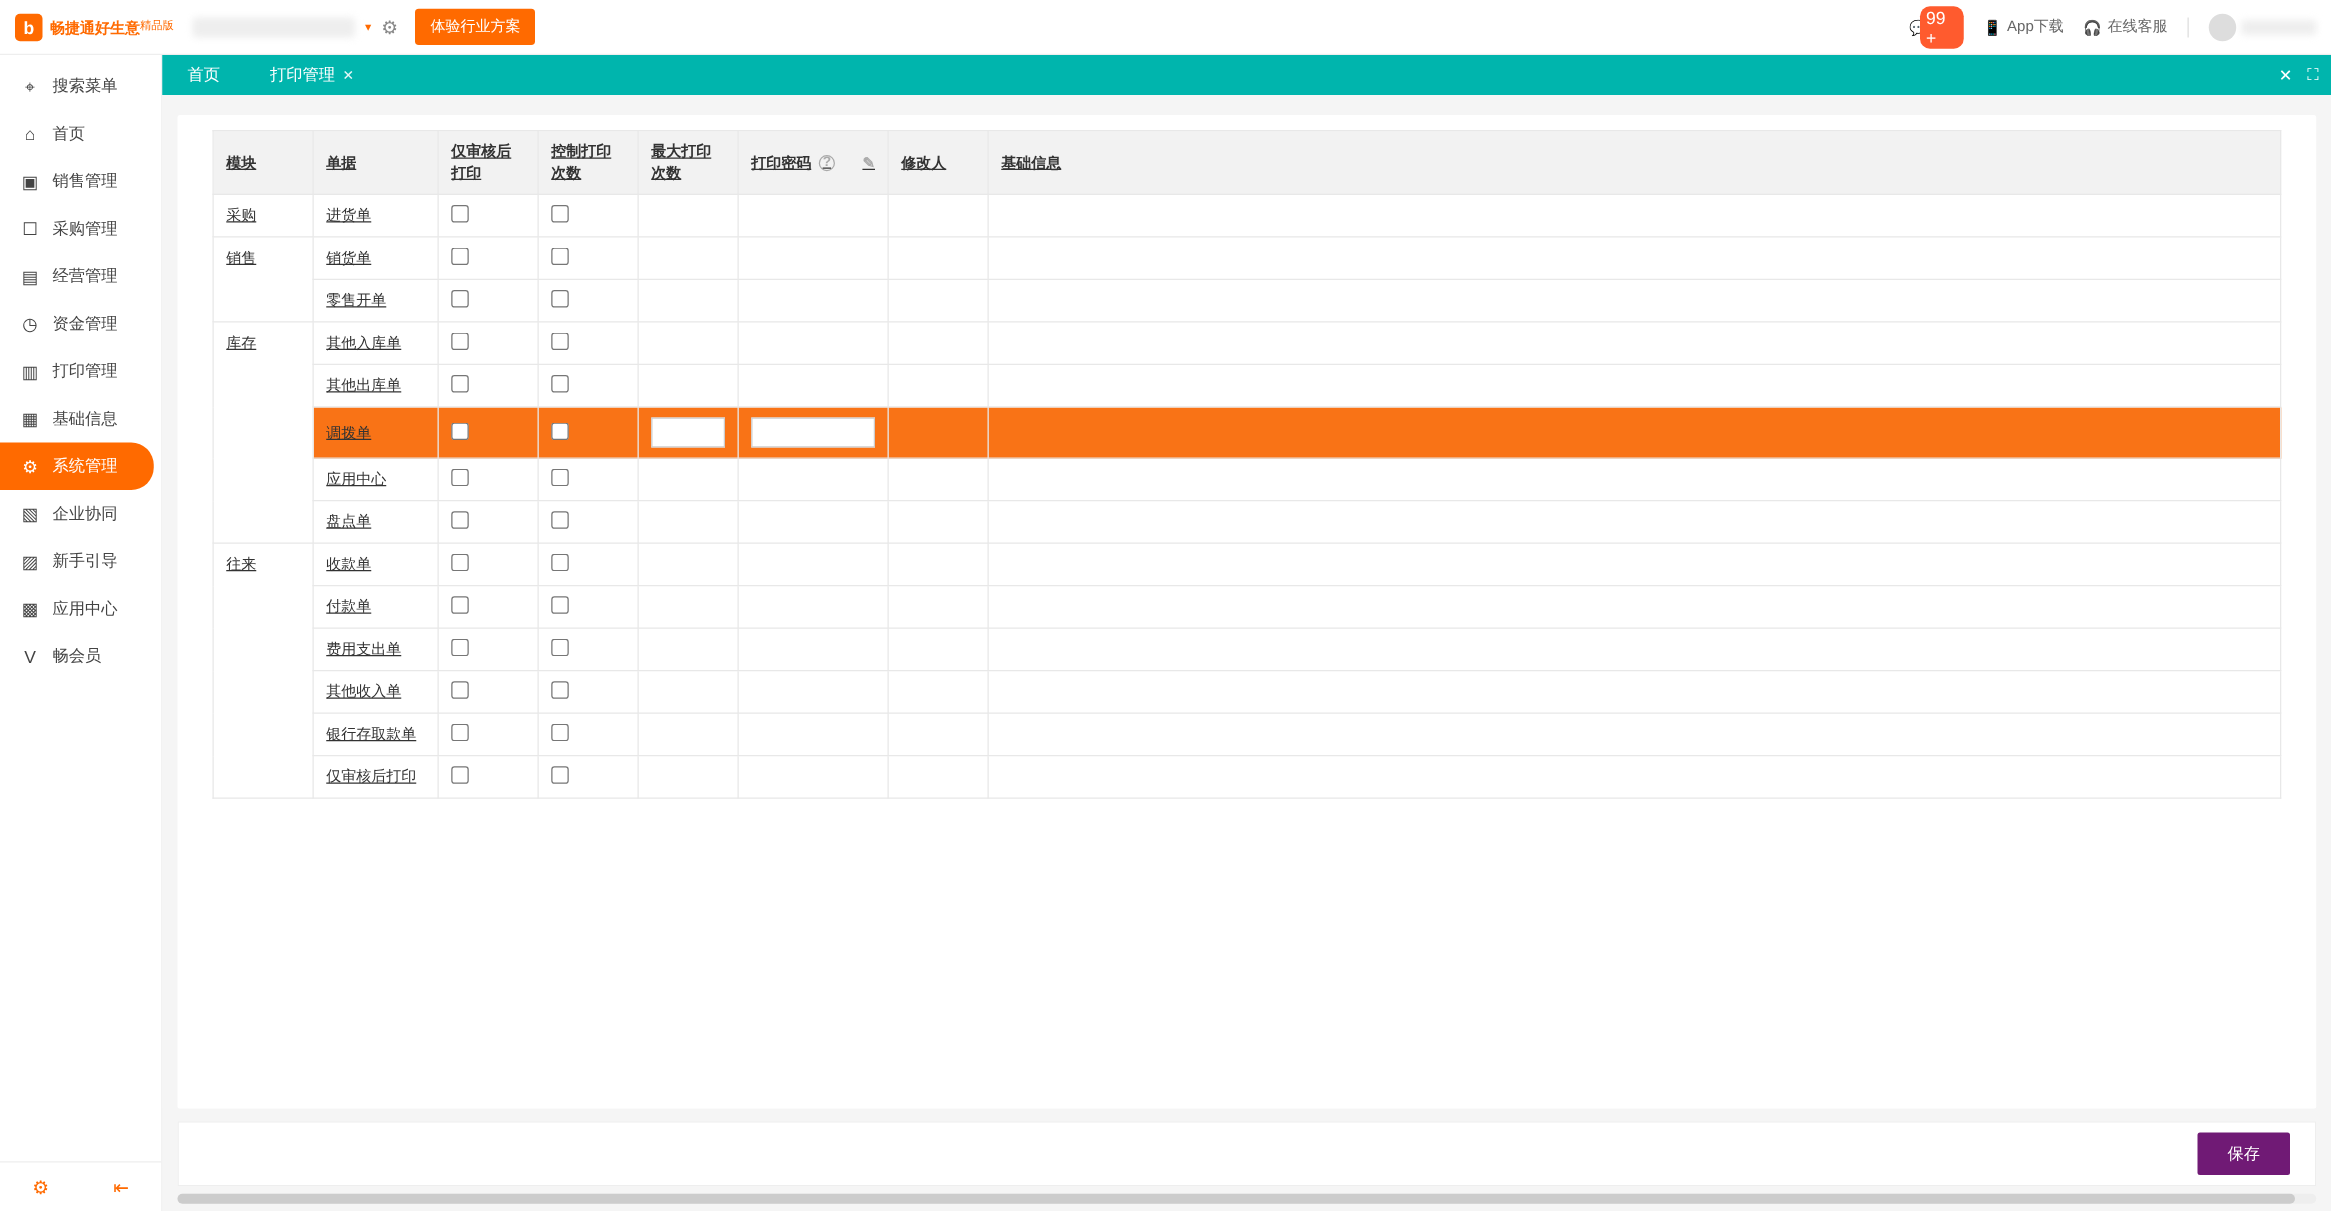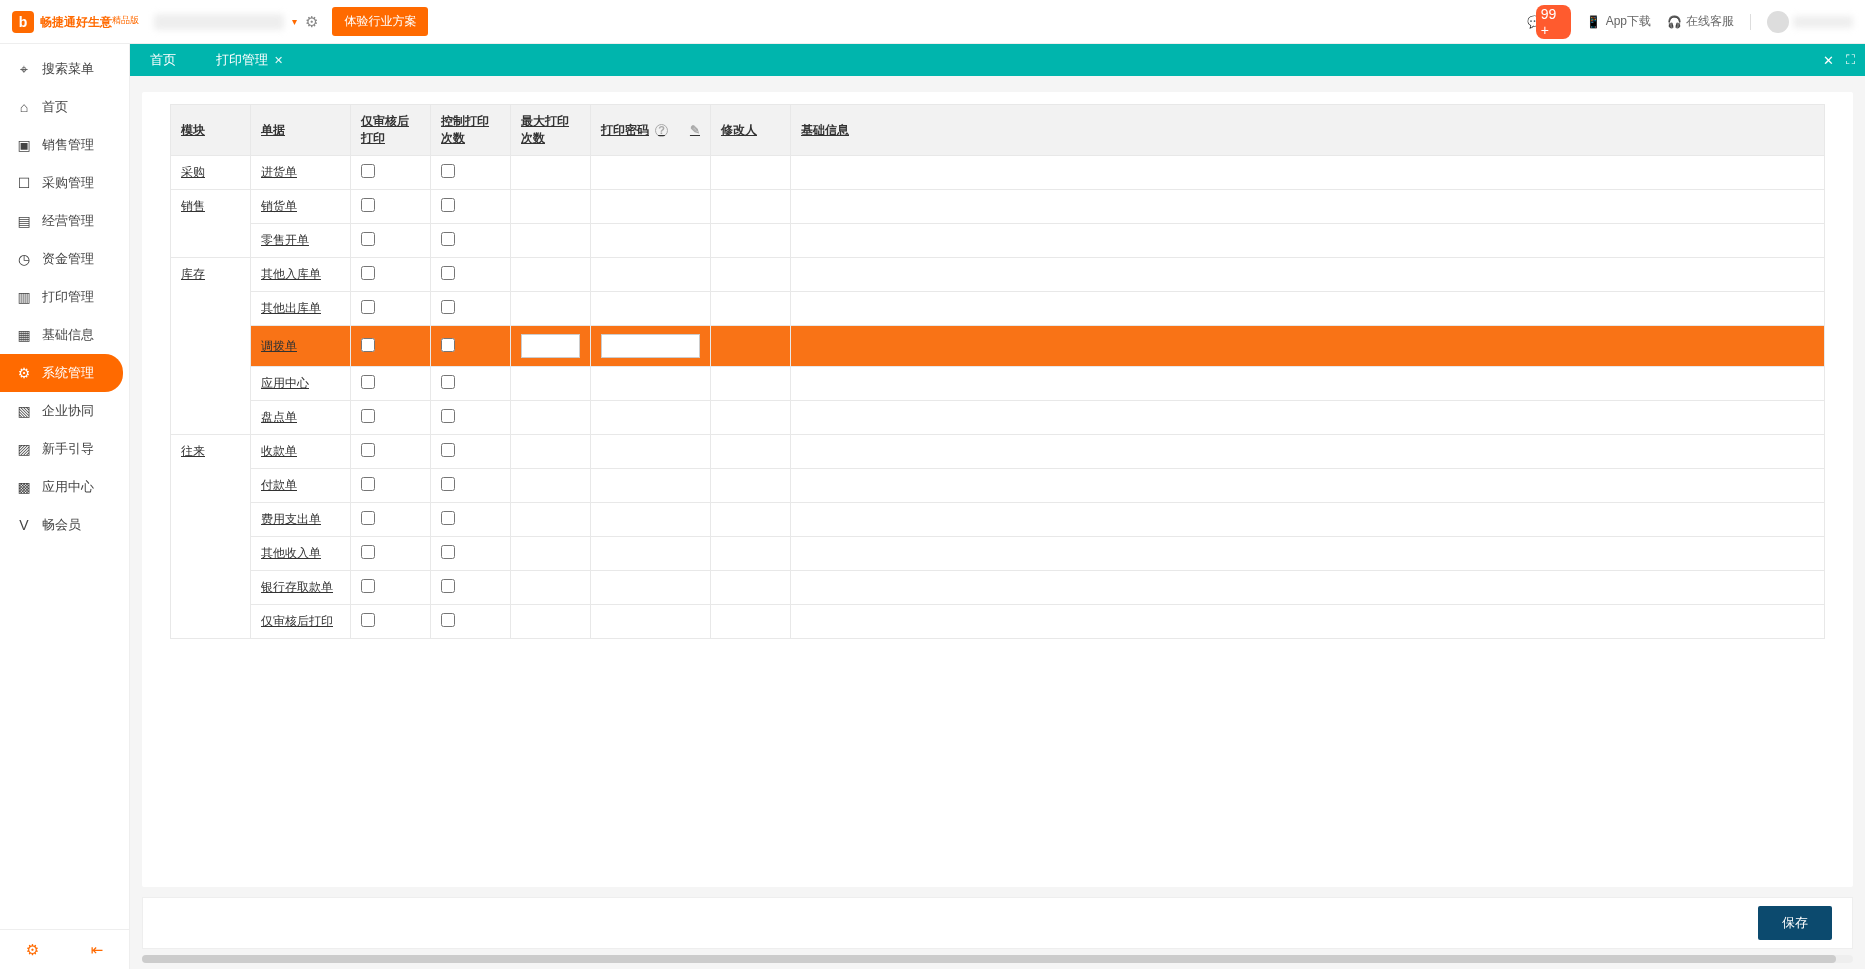--- a/index.html
+++ b/index.html
@@ -60,21 +60,21 @@
 table.data td.module-cell { vertical-align: top; color: #333; background: #fff; }
 tr.highlight td { background: #f97316; }
 tr.highlight td input.cell-input { background: #fff; border: 1px solid #ccc; height: 24px; width: 100%; padding: 2px 4px; }
 input[type="checkbox"] { width: 14px; height: 14px; }
 .th-with-icons { display: flex; align-items: center; gap: 6px; }
 .th-help { color: #aaa; font-size: 11px; border: 1px solid #aaa; border-radius: 50%; width: 13px; height: 13px; display: inline-flex; align-items: center; justify-content: center; }
 .th-edit { color: #aaa; font-size: 12px; cursor: pointer; margin-left: auto; }
 
 
 .footer-bar { height: 52px; background: #fff; margin: 10px 12px 6px 12px; border: 1px solid #eee; display: flex; align-items: center; justify-content: flex-end; padding: 0 20px; }
-.save-btn { background: #0c4a6e; color: #fff; border: none; padding: 8px 24px; font-size: 13px; border-radius: 2px; cursor: pointer; }
+.save-btn { background: #701a75; color: #fff; border: none; padding: 8px 24px; font-size: 13px; border-radius: 2px; cursor: pointer; }
 
 
 .hscroll { height: 10px; margin: 0 12px 4px 12px; position: relative; }
 .hscroll .track { height: 8px; background: #eee; border-radius: 4px; }
 .hscroll .thumb { position: absolute; top: 0; left: 0; height: 8px; width: 99%; background: #ccc; border-radius: 4px; }
 </style>
 </head>
 <body>
 
 <div class="app">

